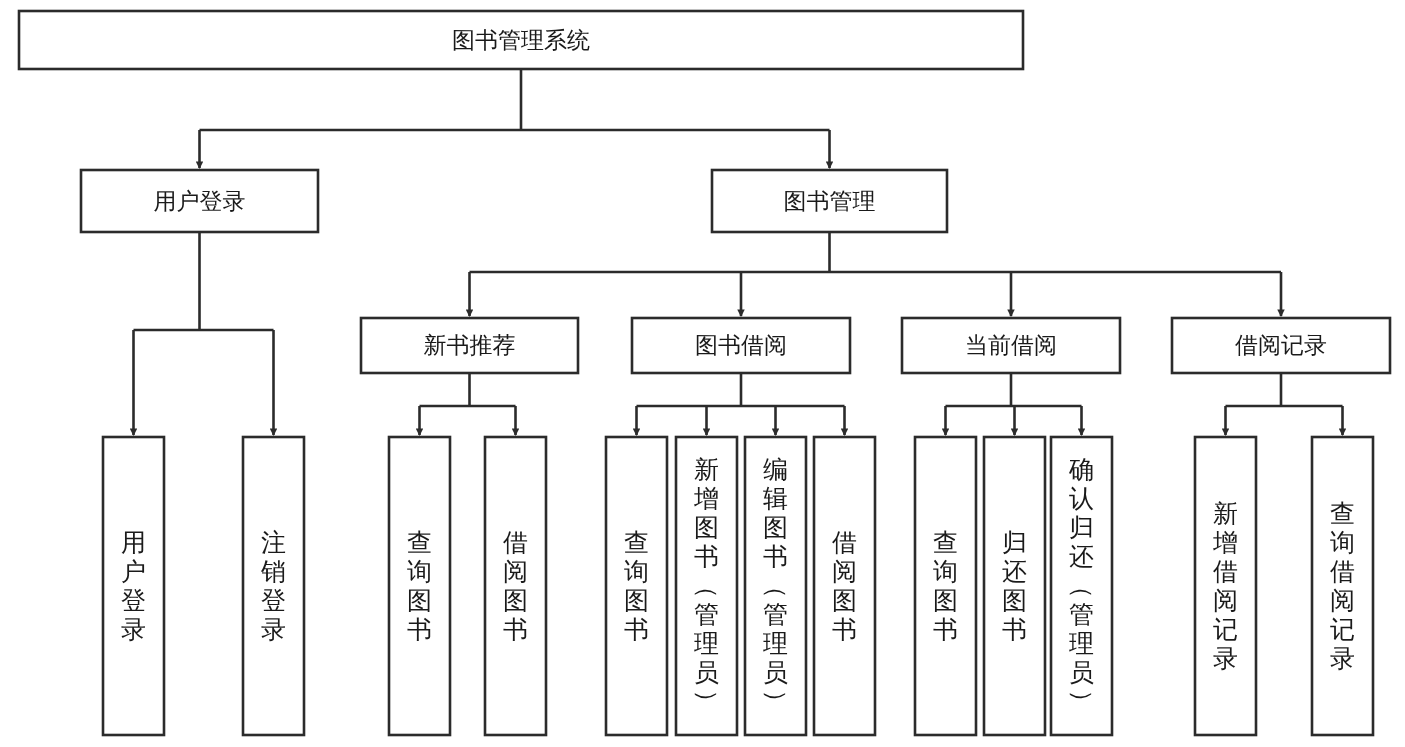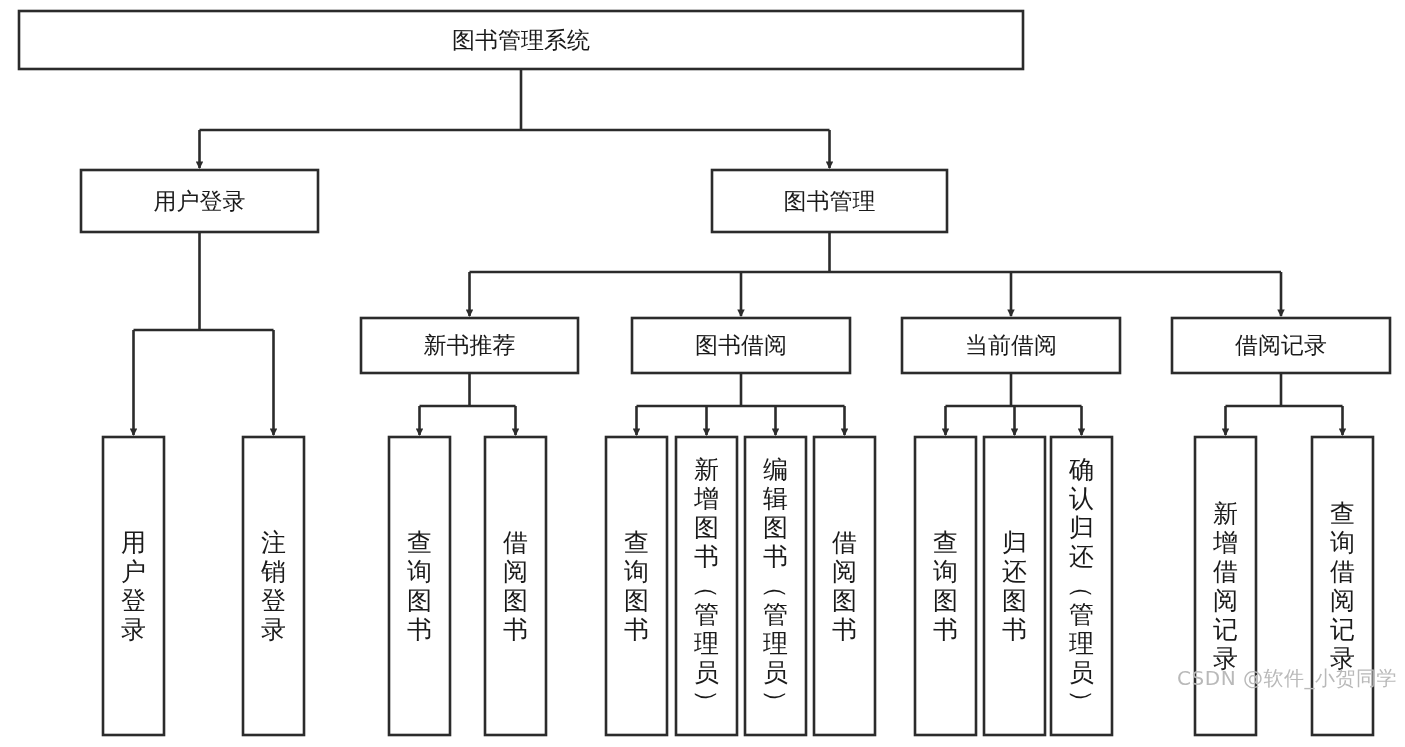--- a/index.html
+++ b/index.html
@@ -288,14 +288,13 @@
             <text x="1342.5" y="550.62" class="vtext">询</text>
             <text x="1342.5" y="579.62" class="vtext">借</text>
             <text x="1342.5" y="608.62" class="vtext">阅</text>
             <text x="1342.5" y="637.62" class="vtext">记</text>
             <text x="1342.5" y="666.62" class="vtext">录</text>
           </g>
         </g>
       </g>
   </svg>
 
-  <div class="watermark">CSDN @软件_小贺同学</div>
 </div>
 
 </body></html>

